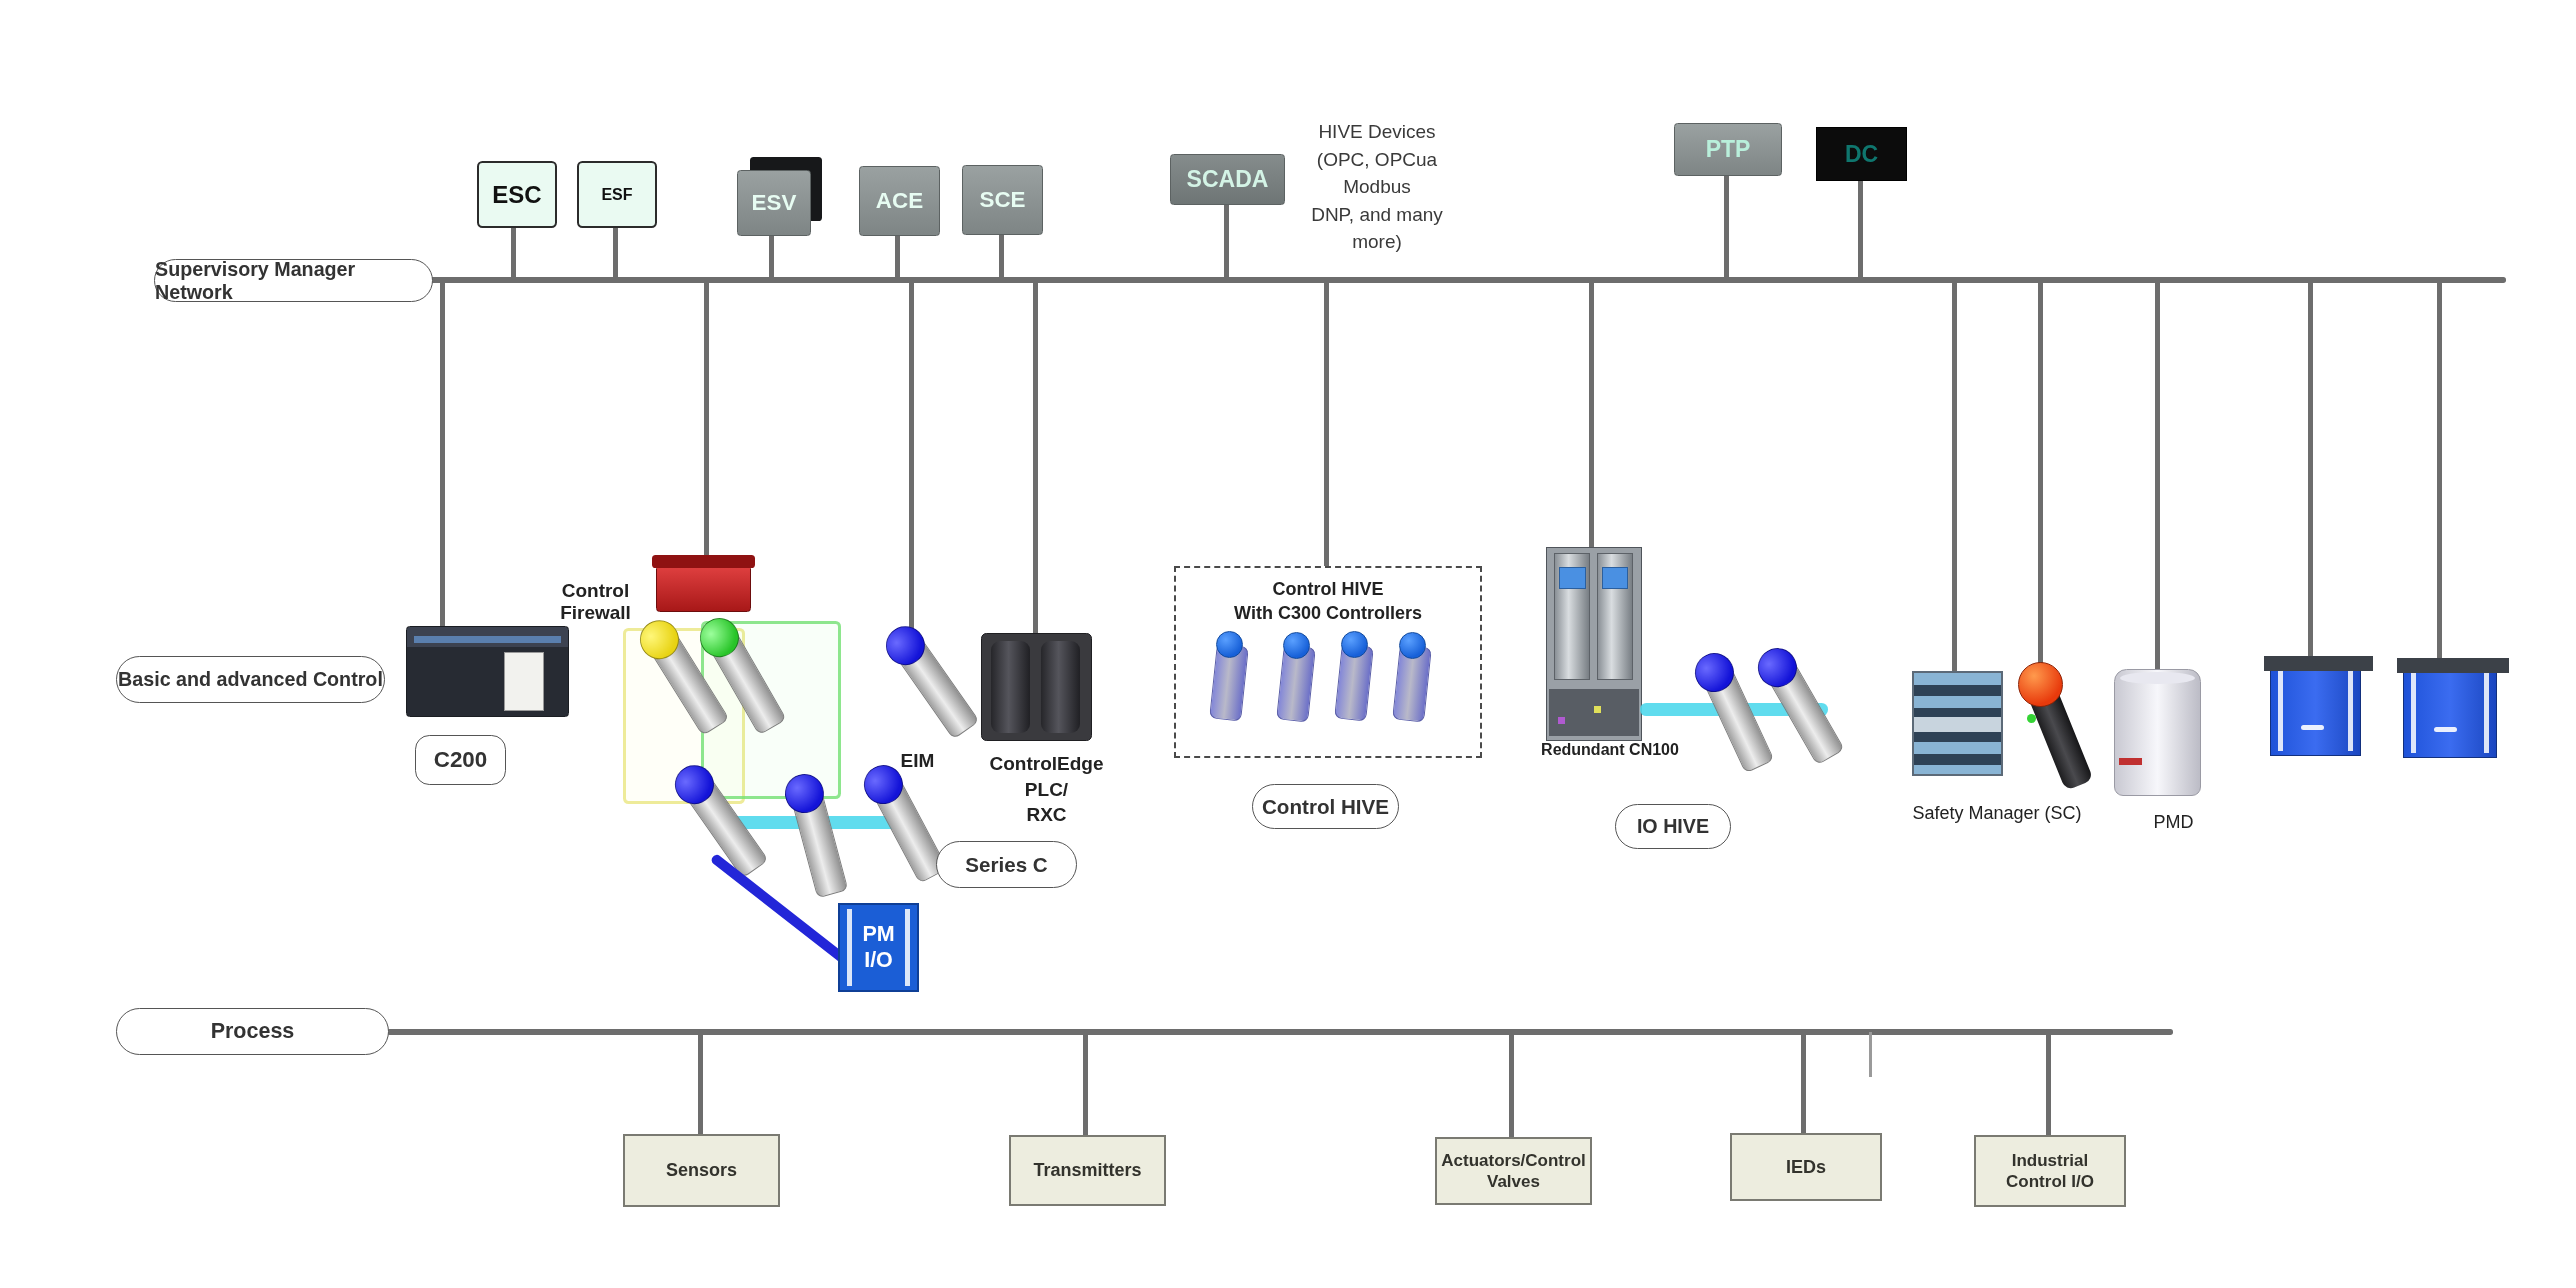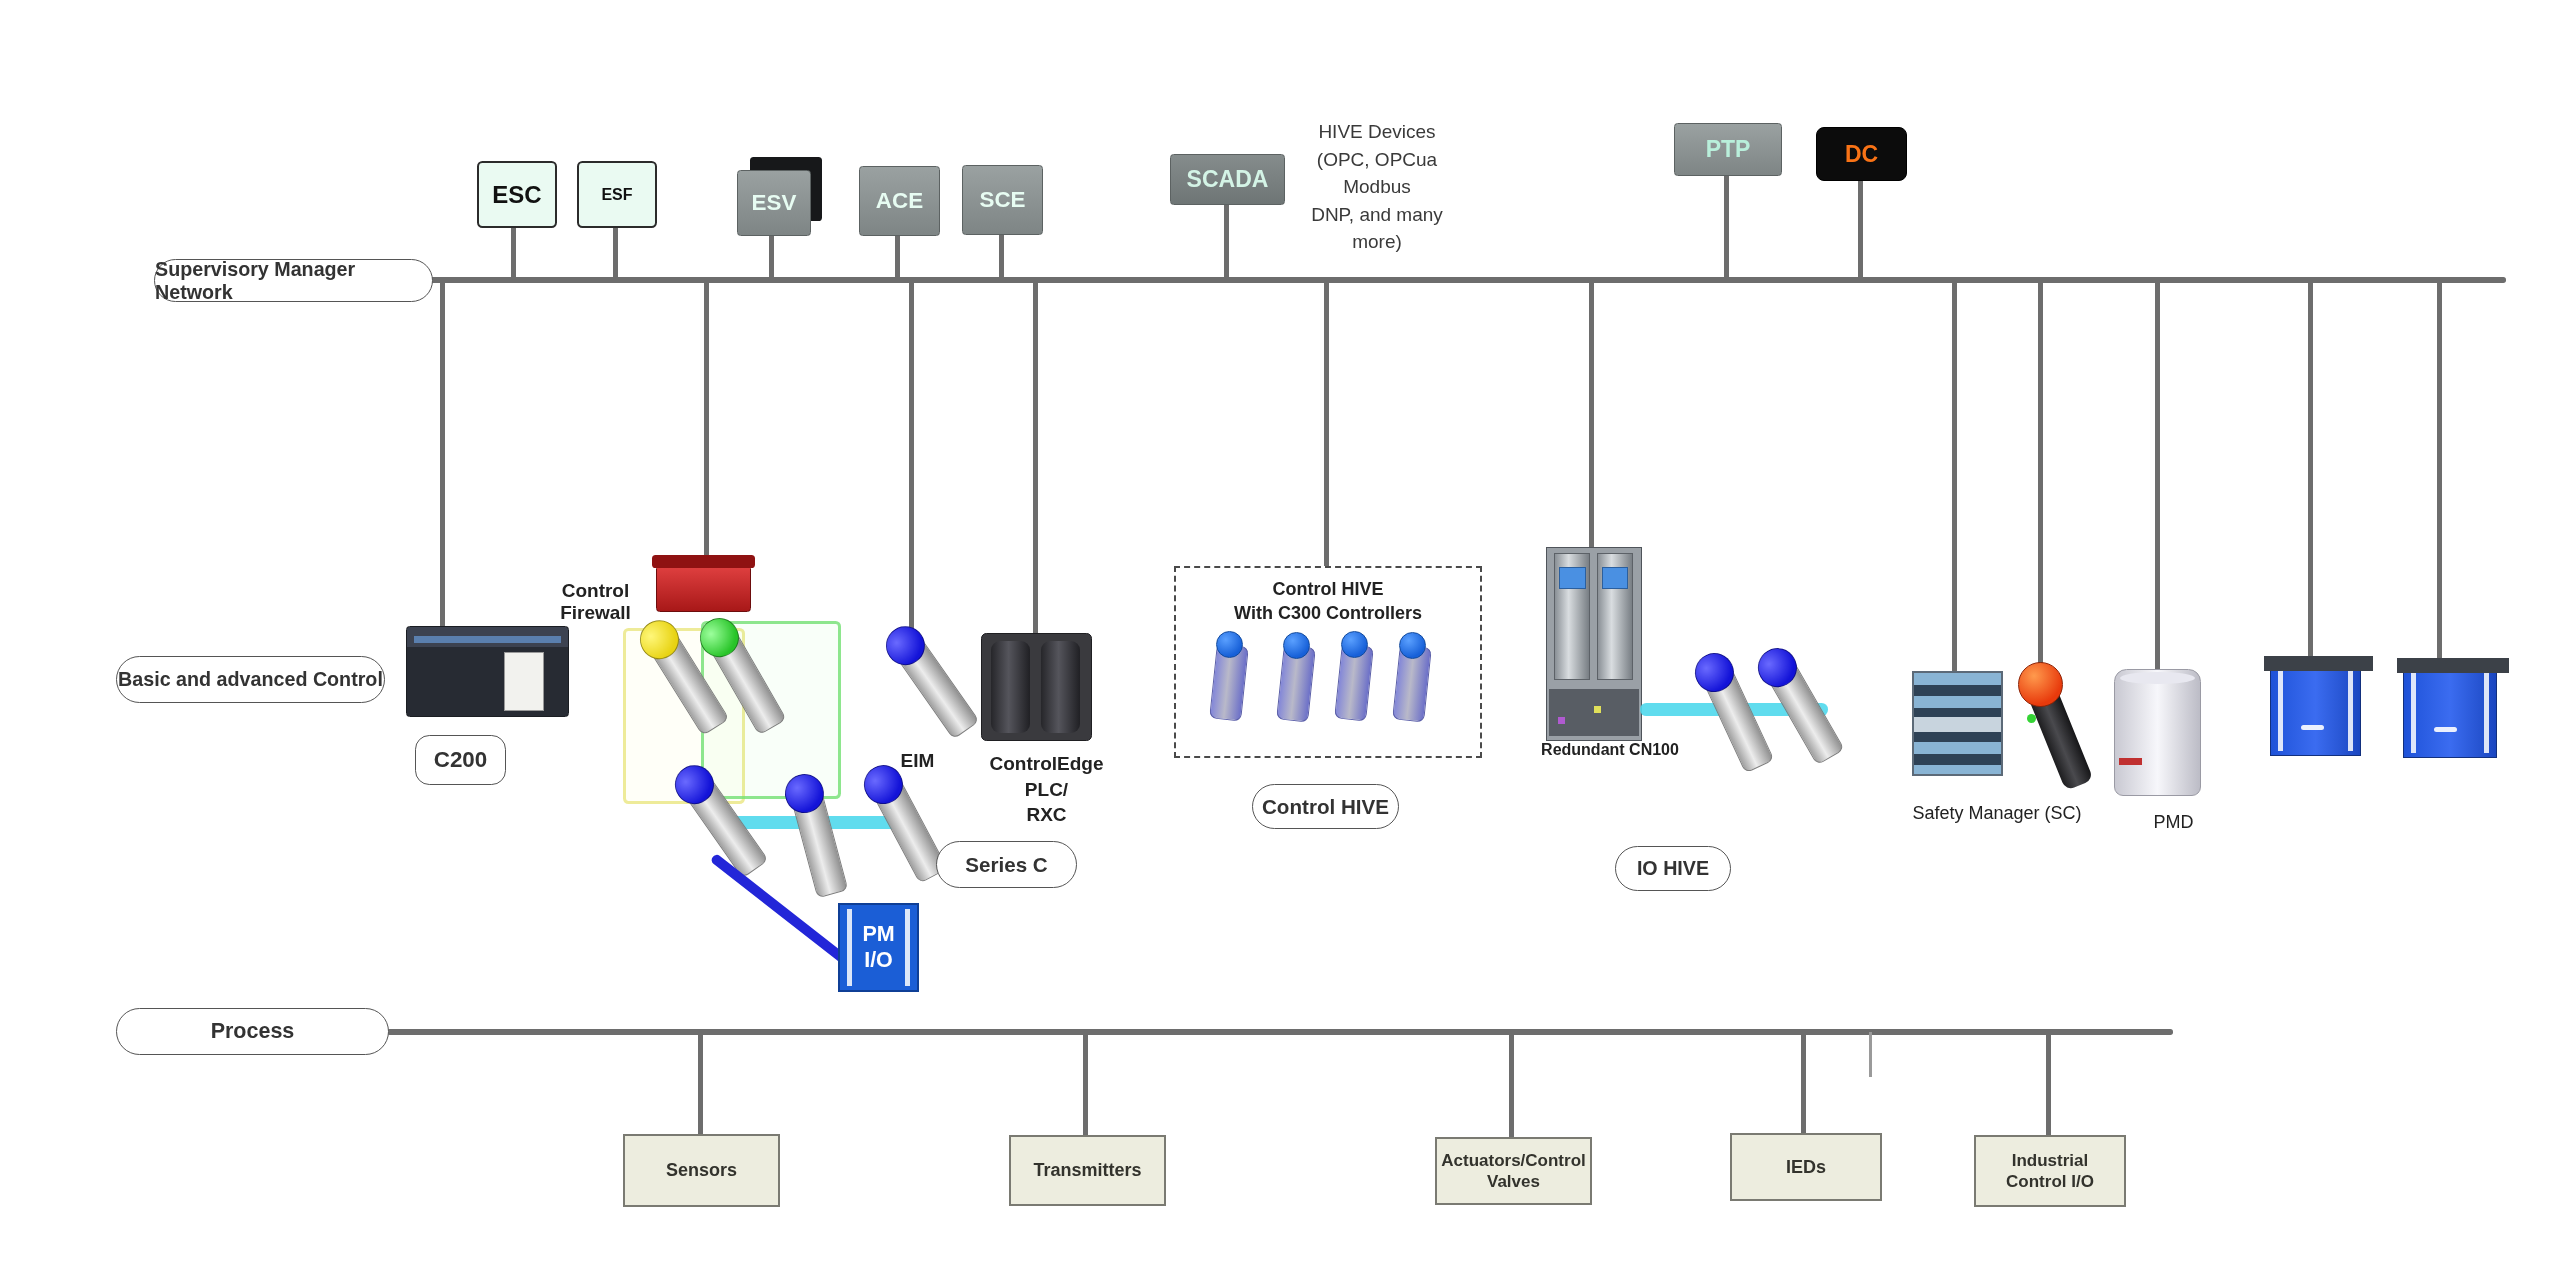--- a/index.html
+++ b/index.html
@@ -13,22 +13,22 @@
   .bluelink{position:absolute;height:9.8px;background:#2326d8;border-radius:4.5px;transform-origin:left center;}
   
   .pill{position:absolute;background:#fff;border:2.7px solid #555;border-radius:25px;
         display:flex;align-items:center;justify-content:center;color:#333;font-weight:bold;}
   .pill.thin{border-width:1.8px;}
   
   .mintbox{position:absolute;background:#eafaf2;border:2.7px solid #2b2b2b;border-radius:5.4px;
            display:flex;align-items:center;justify-content:center;font-weight:bold;color:#111;}
   .graybox{position:absolute;background:linear-gradient(180deg,#9aa1a1,#7e8585);border:1.8px solid #5c6262;
            border-radius:3.6px;display:flex;align-items:center;justify-content:center;font-weight:bold;color:#e7fcf2;}
-  .blackbox{position:absolute;background:#0c0c0c;border:1.8px solid #000;border-radius:8px;
-           display:flex;align-items:center;justify-content:center;font-weight:bold;color:#f97316;}
+  .blackbox{position:absolute;background:#0c0c0c;border:1.8px solid #000;border-radius:0;
+           display:flex;align-items:center;justify-content:center;font-weight:bold;color:#0f766e;}
   .shadowbox{position:absolute;background:#17181a;border-radius:3.6px;}
   
   .devlabel{position:absolute;color:#222;font-weight:bold;text-align:center;}
   .pre{white-space:pre-line;}
   
   .procbox{position:absolute;background:#ededdf;border:2.7px solid #7a7a72;
            display:flex;align-items:center;justify-content:center;text-align:center;
            color:#33332d;font-weight:bold;line-height:1.25;}
   
   .cyl{position:absolute;width:39px;height:134px;transform-origin:19.7px 19.7px;}
@@ -271,21 +271,21 @@
 
   <div class="cyanlink" style="left:1640px;top:703px;width:188px;"></div>
   <div class="cyl" style="left:1695px;top:653px;transform:rotate(-25deg);">
     <div class="body"></div>
       <div class="cap cap-blue"></div>
   </div>
   <div class="cyl" style="left:1758px;top:648px;transform:rotate(-30deg);">
     <div class="body"></div>
       <div class="cap cap-blue"></div>
   </div>
-  <div class="pill thin" style="left:1615px;top:846px;width:114px;height:43px;font-size:19.7px;">
+  <div class="pill thin" style="left:1615px;top:804px;width:114px;height:43px;font-size:19.7px;">
       <span>IO HIVE</span>
     </div>
 
   <div class="safety" style="left:1912px;top:671px;width:87px;height:101px;">
     <div class="mid"></div>
   </div>
   <div class="orangedev" style="left:2011px;top:662px;">
     <div class="bd"></div>
     <div class="ball"></div>
     <div class="dot"></div>

